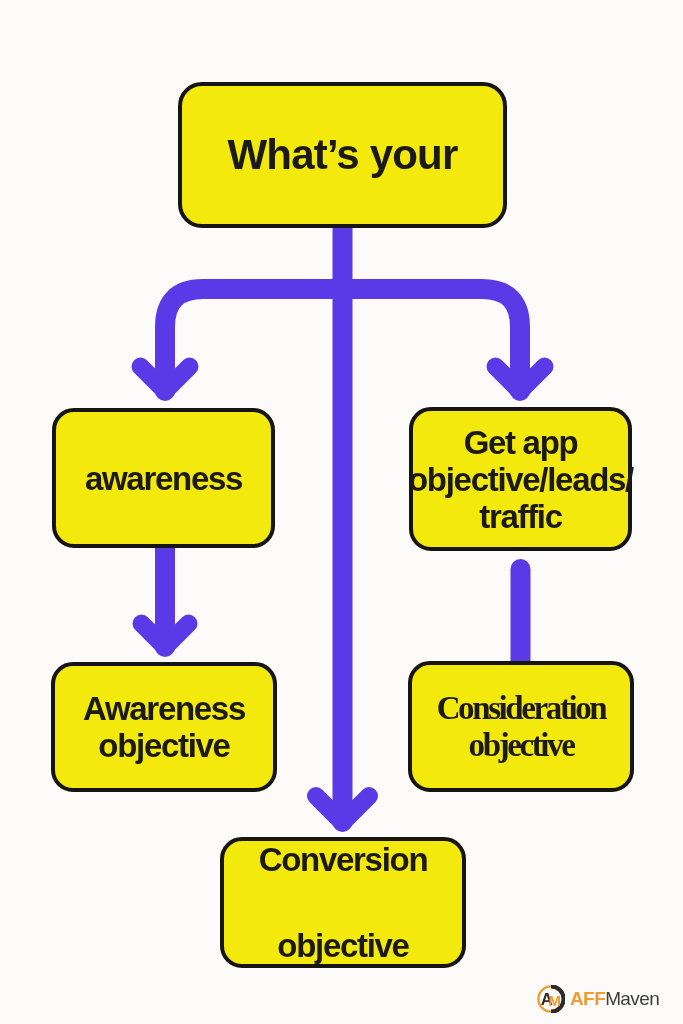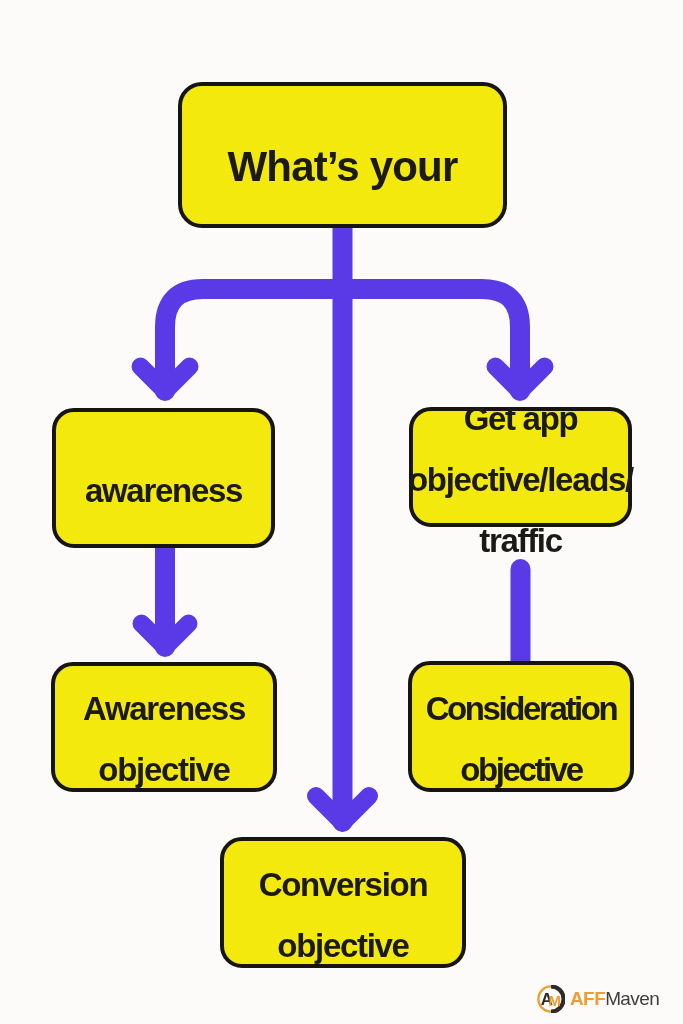--- a/index.html
+++ b/index.html
@@ -15,27 +15,27 @@
   .head{stroke-width:18px;}
   .node{
     position:absolute;box-sizing:border-box;
     background:var(--box-fill,#F4E90D);
     border:4.5px solid var(--box-border,#171511);
     border-radius:22px;
     display:flex;flex-direction:column;justify-content:center;align-items:center;
     color:var(--box-text,#1B1A17);
     font-weight:700;text-align:center;
   }
-  .node .line{display:block;margin-top:24px;}
+  .node .line{display:block;}
   .node-goal{left:178px;top:82px;width:329px;height:146px;font-size:42px;line-height:50px;letter-spacing:-0.8px;border-radius:24px;}
   .node-build{left:52px;top:408px;width:223px;height:140px;font-size:33px;line-height:37px;letter-spacing:-1.3px;}
-  .node-getapp{left:409px;top:407px;width:223px;height:120px;font-size:33px;line-height:37px;letter-spacing:-1.3px;}
+  .node-getapp{left:409px;top:407px;width:223px;height:144px;font-size:33px;line-height:37px;letter-spacing:-1.3px;}
   .node-awareness{left:51px;top:662px;width:226px;height:130px;font-size:33px;line-height:37px;letter-spacing:-1.3px;}
-  .node-consideration{left:408px;top:661px;width:226px;height:131px;font-size:33px;line-height:37px;letter-spacing:-2.4px;}
-  .node-conversion{left:220px;top:837px;width:246px;height:131px;font-size:33px;line-height:37px;letter-spacing:-1.3px;}
+  .node-consideration{left:408px;top:661px;width:226px;height:131px;font-size:33px;line-height:37px;letter-spacing:-2.4px;font-family:Liberation Serif, serif;}
+  .node-conversion{left:220px;top:837px;width:246px;height:131px;font-size:33px;line-height:37px;letter-spacing:-1.3px;justify-content:space-between;}
   .brand{
     position:absolute;left:537px;top:984px;height:30px;
     display:flex;align-items:center;gap:5px;
   }
   .brand svg{width:28px;height:28px;display:block;}
   .brand-text{font-size:19px;letter-spacing:-0.6px;white-space:nowrap;}
   .brand-prefix{color:var(--brand-orange,#EF9C33);font-weight:700;}
   .brand-suffix{color:var(--brand-dark,#3E3D3B);font-weight:500;}
 </style>
 </head>

